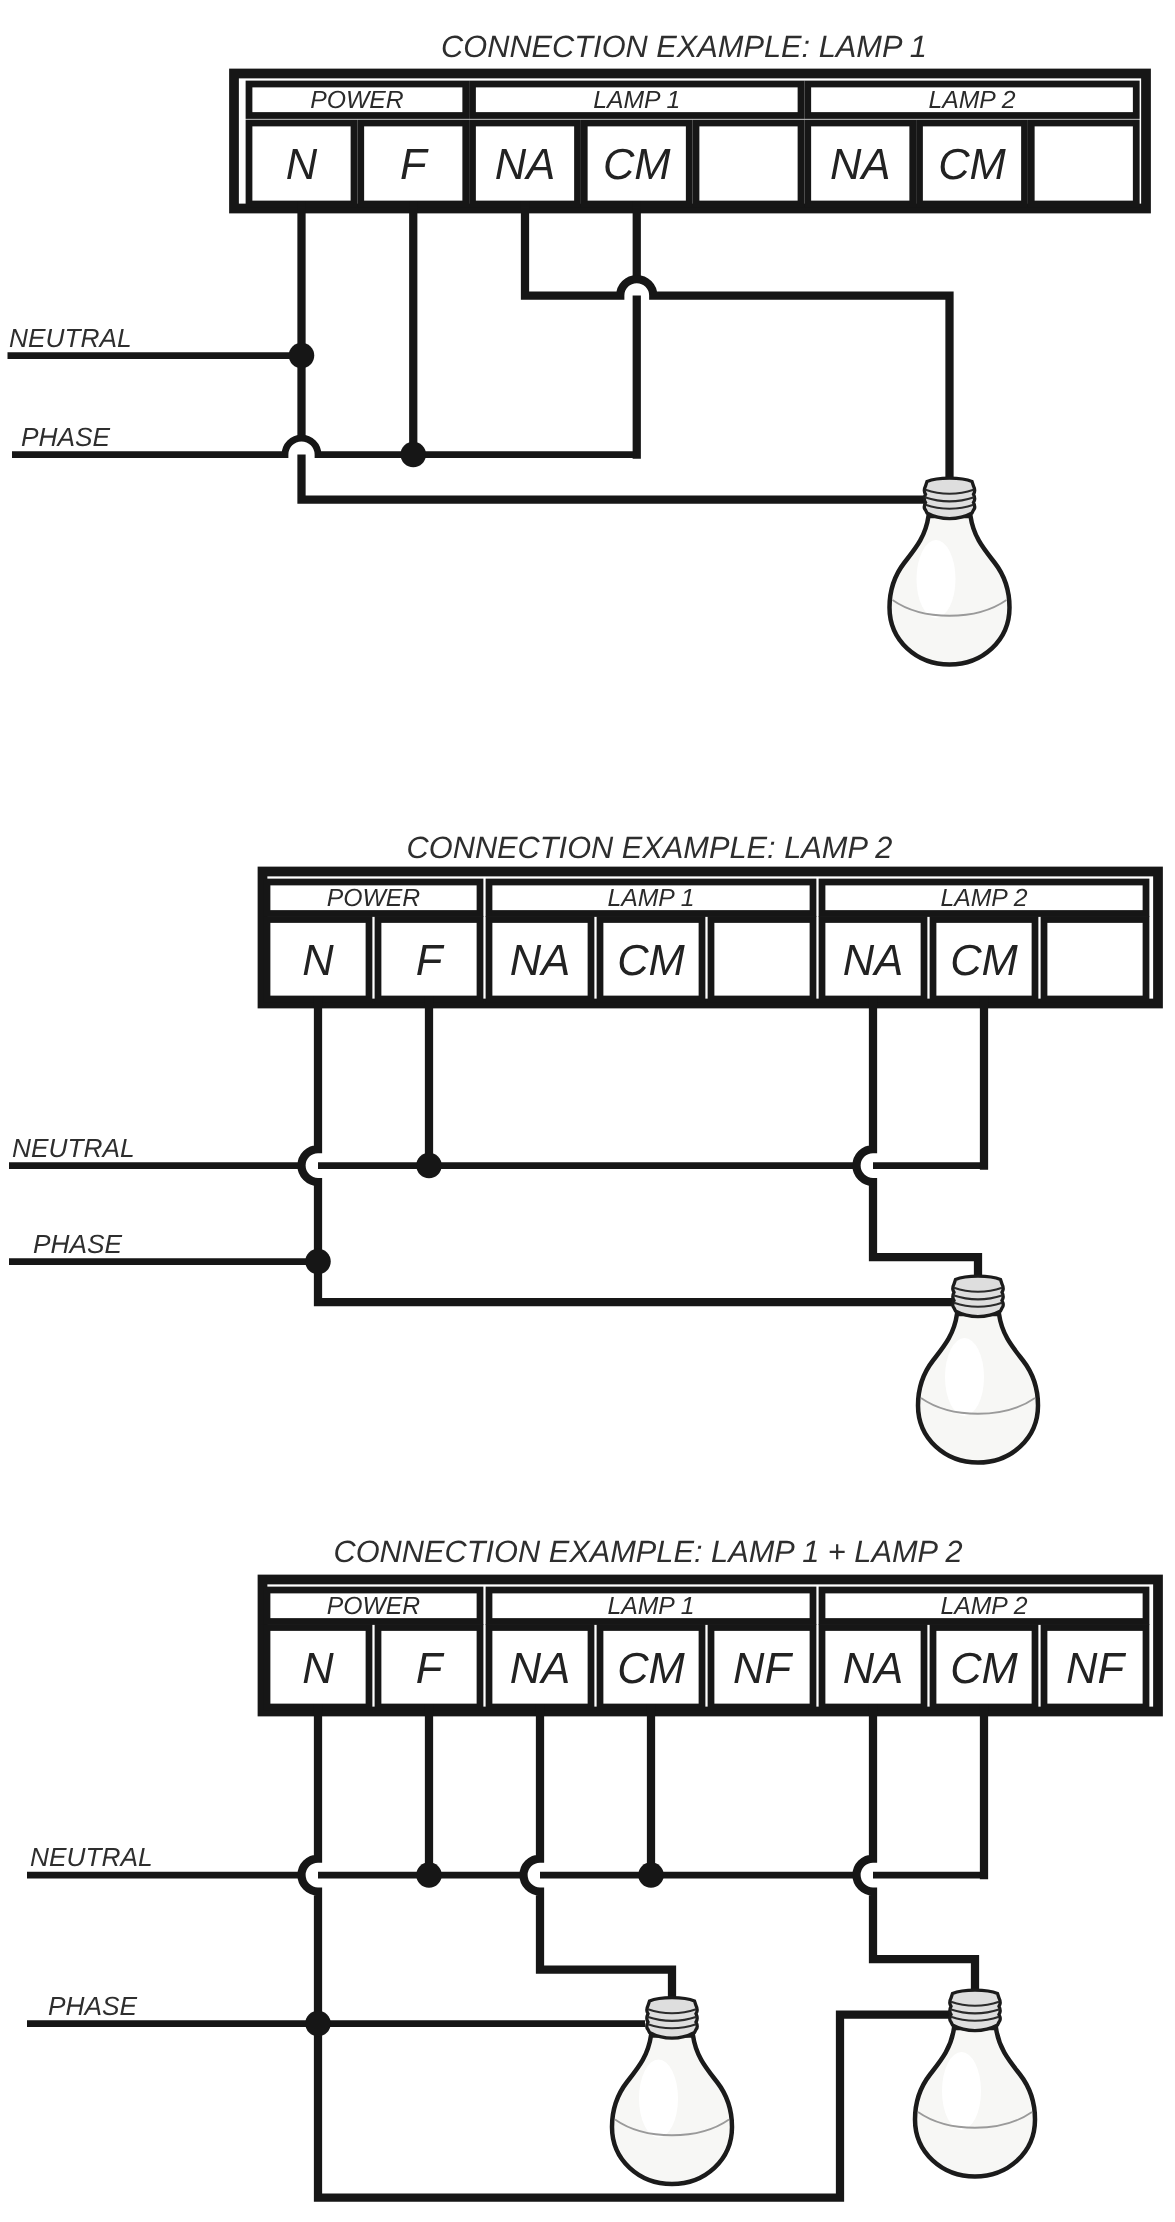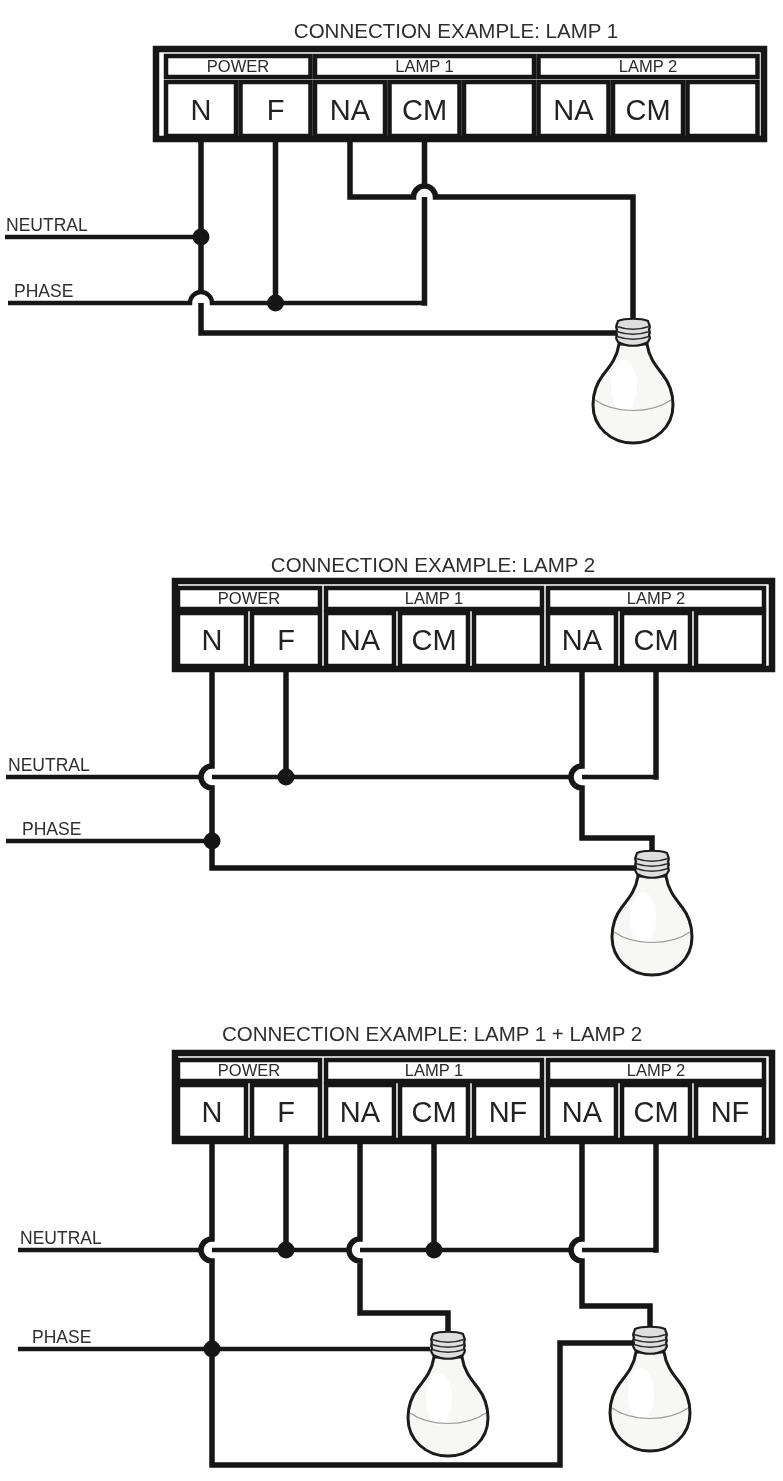--- a/index.html
+++ b/index.html
@@ -1,16 +1,16 @@
 <!DOCTYPE html>
 <html><head>
 <meta charset="utf-8">
 <style>
   html,body{margin:0;padding:0;background:#ffffff;}
-  .page{position:relative;width:783px;height:1481px;background:#fff;overflow:hidden;}
+  .page{position:relative;width:783px;height:1481px;background:#fff;overflow:hidden;font-style:italic;}
   svg text{font-family:"Liberation Sans",sans-serif;fill:#262626;}
   .title{font-size:20.5px;text-anchor:middle;fill:#2e2e2e;}
   .grp{font-size:16.5px;text-anchor:middle;fill:#2a2a2a;}
   .term{font-size:29px;text-anchor:middle;fill:#222222;}
   .lbl{font-size:17.5px;fill:#2e2e2e;}
   .wire{stroke:#161616;stroke-width:5.5;fill:none;stroke-linecap:square;stroke-linejoin:miter;}
   .pline{stroke:#161616;stroke-width:4.5;fill:none;stroke-linecap:butt;stroke-linejoin:miter;}
   .box{fill:#ffffff;stroke:#161616;}
   .outer{stroke-width:6.5;}
   .inner{stroke-width:4.5;}

